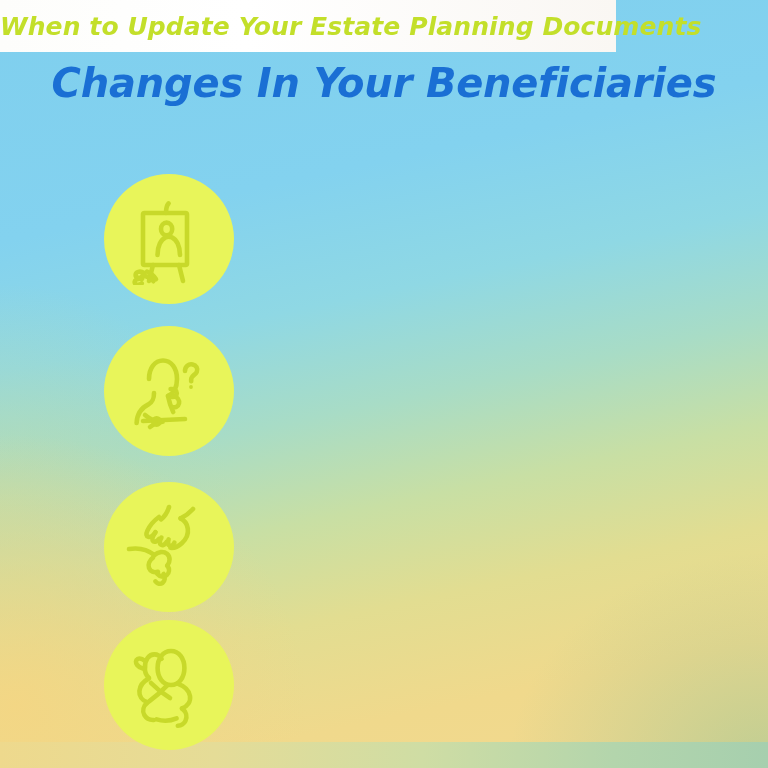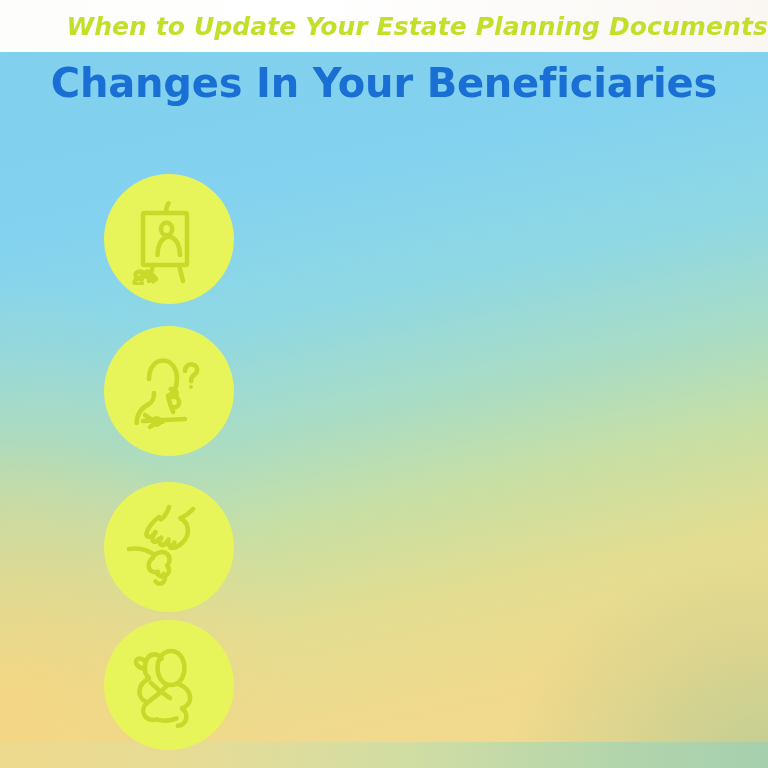--- a/index.html
+++ b/index.html
@@ -38,41 +38,42 @@
     position:absolute; inset:0;
     background:
       radial-gradient(ellipse 430px 400px at 2% 92%, rgba(244,214,132,.95) 0%, rgba(244,214,132,0) 68%),
       radial-gradient(ellipse 330px 320px at 0% 66%, rgba(196,220,160,.55) 0%, rgba(196,220,160,0) 70%),
       radial-gradient(ellipse 360px 300px at 100% 100%, rgba(150,196,150,.55) 0%, rgba(150,196,150,0) 72%);
   }
 
   
   #header-band {
     position:absolute; left:0; top:0;
-    width:768px; height:52px;
+    width:616px; height:52px;
     background:linear-gradient(90deg,#fdfdfb 0%,#ffffff 40%,#faf7f3 100%);
-    display:flex; align-items:center; justify-content:flex-end;
+    display:flex; align-items:center; justify-content:flex-start;
     z-index:6;
   }
   #header-title {
     font-family:"DejaVu Sans", sans-serif;
     font-style:italic;
     font-weight:700;
     font-size:25px;
     letter-spacing:.1px;
     color:#c3df2a;
     white-space:nowrap;
   }
 
   
   #page-title {
     position:absolute; left:0; top:60px;
     width:768px;
     text-align:center;
     font-family:"DejaVu Sans", sans-serif;
+    font-style:italic;
     font-weight:700;
     font-size:40px;
     color:#1a6fd4;
     letter-spacing:-.2px;
     z-index:5;
     white-space:nowrap;
   }
 
   
   .row {

